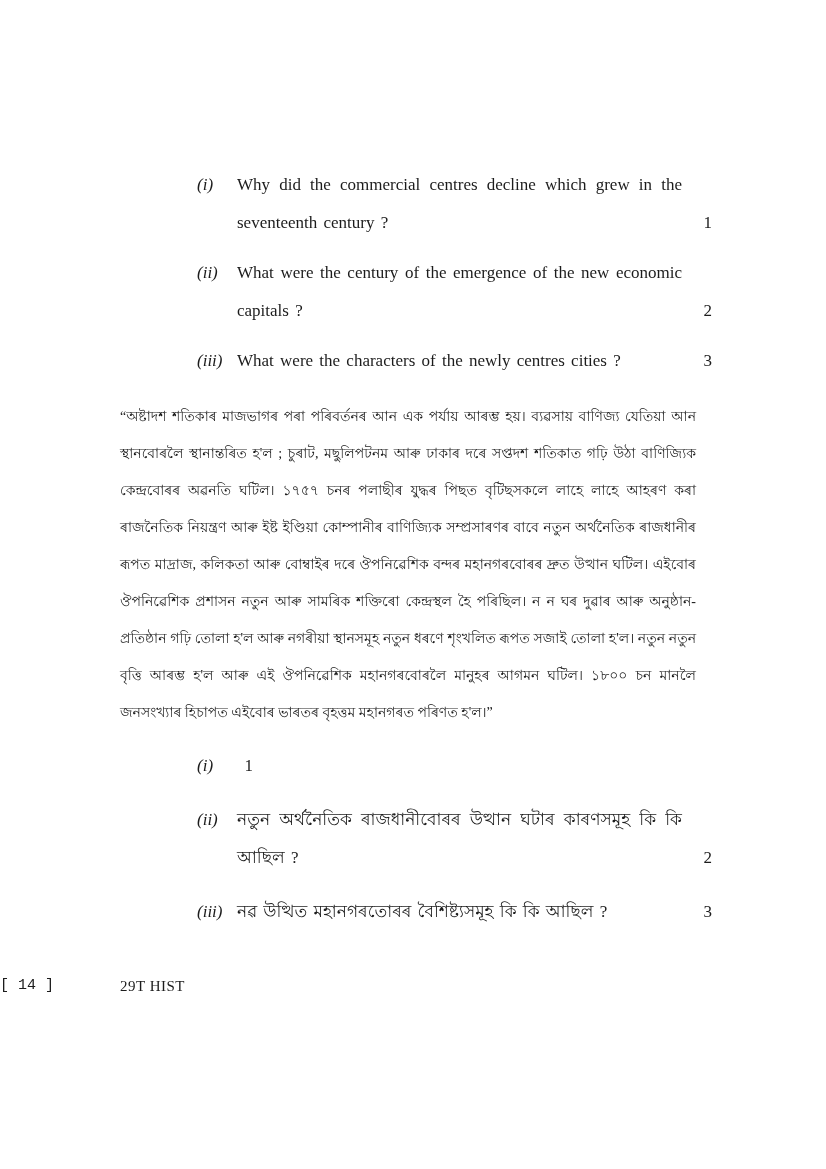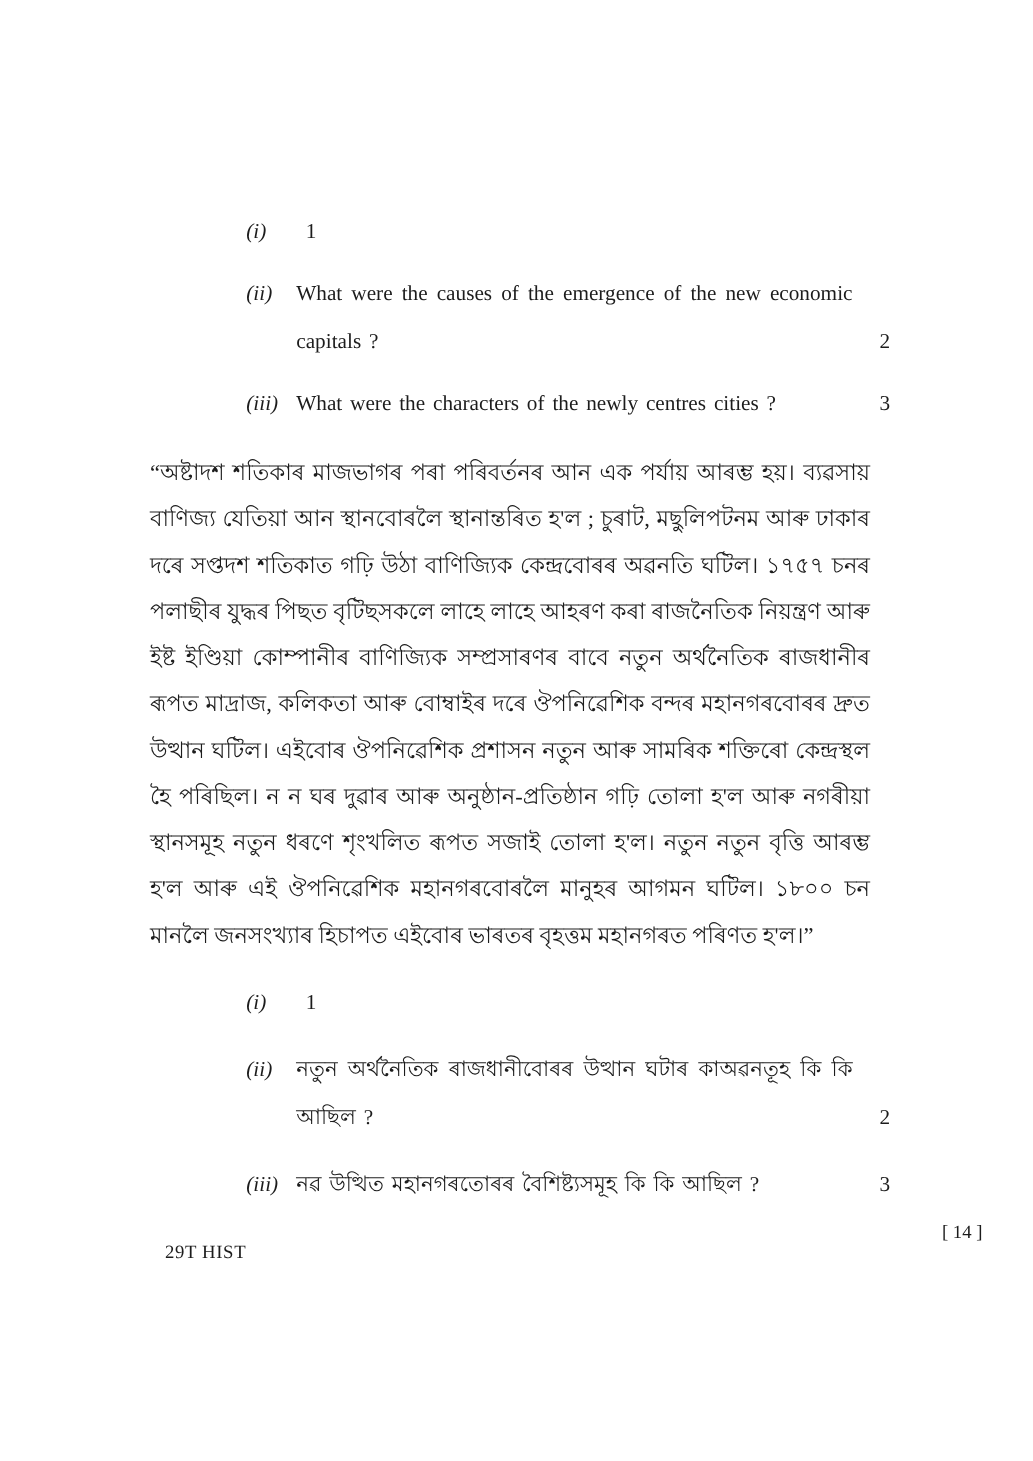--- a/index.html
+++ b/index.html
@@ -43,21 +43,21 @@
   .q-marks {
     flex: 0 0 16px;
     width: 16px;
     text-align: right;
     align-self: flex-end;
   }
 
   
   .passage {
     margin: 18px 16px 0 0;
-    font-size: 18px;
+    font-size: 14px;
     line-height: 37px;
     text-align: justify;
   }
 
   
   .q-as {
     margin-top: 16px;
     padding-left: 77px;
   }
   .q-as .q-row {
@@ -71,47 +71,48 @@
     position: absolute;
     left: 0;
     top: 976px;
     width: 826px;
     font-size: 15px;
     line-height: 20px;
   }
   .footer-left {
     position: absolute;
     left: 120px;
-    top: 16px;
+    top: 0;
     letter-spacing: 0.5px;
-    margin-left: 12px;
   }
   .footer-center {
     position: absolute;
     left: 0;
     width: 786px;
-    text-align: right;
+    text-align: left;
     top: 0;
+    font-family: Liberation Mono, monospace;
   }
 </style>
 </head>
 <body>
 
 <div class="page">
 
   <section class="q-en">
 
     <div class="q-row">
       <span class="q-num">(i)</span>
+      <span class="q-text">Why did the commercial centres decline which grew in the seventeenth century ?</span>
       <span class="q-marks">1</span>
     </div>
 
     <div class="q-row">
       <span class="q-num">(ii)</span>
-      <span class="q-text">What were the causes of the emergence of the new economic capitals ?</span>
+      <span class="q-text">What were the century of the emergence of the new economic capitals ?</span>
       <span class="q-marks">2</span>
     </div>
 
     <div class="q-row">
       <span class="q-num">(iii)</span>
       <span class="q-text">What were the characters of the newly centres cities ?</span>
       <span class="q-marks">3</span>
     </div>
 
   </section>
@@ -120,21 +121,21 @@
 
   <section class="q-as">
 
     <div class="q-row">
       <span class="q-num">(i)</span>
       <span class="q-marks">1</span>
     </div>
 
     <div class="q-row">
       <span class="q-num">(ii)</span>
-      <span class="q-text">নতুন অৰ্থনৈতিক ৰাজধানীবোৰৰ উত্থান ঘটাৰ কাঅৱনতূহ কি কি আছিল ?</span>
+      <span class="q-text">নতুন অৰ্থনৈতিক ৰাজধানীবোৰৰ উত্থান ঘটাৰ কাৰণসমূহ কি কি আছিল ?</span>
       <span class="q-marks">2</span>
     </div>
 
     <div class="q-row">
       <span class="q-num">(iii)</span>
       <span class="q-text">নৱ উত্থিত মহানগৰতোৰৰ বৈশিষ্ট্যসমূহ কি কি আছিল ?</span>
       <span class="q-marks">3</span>
     </div>
 
   </section>

